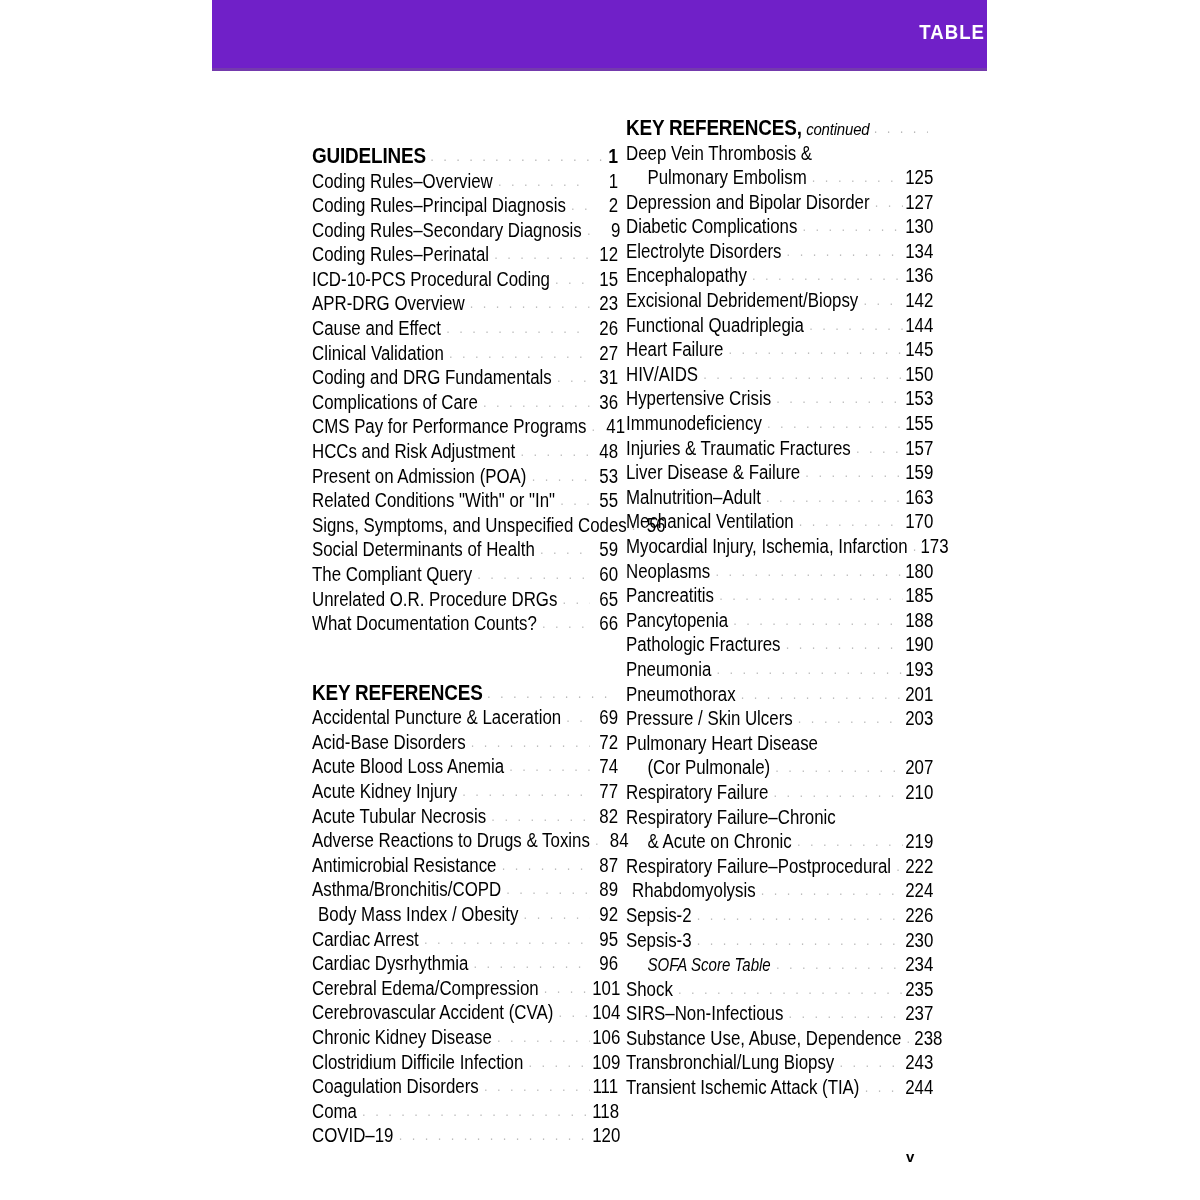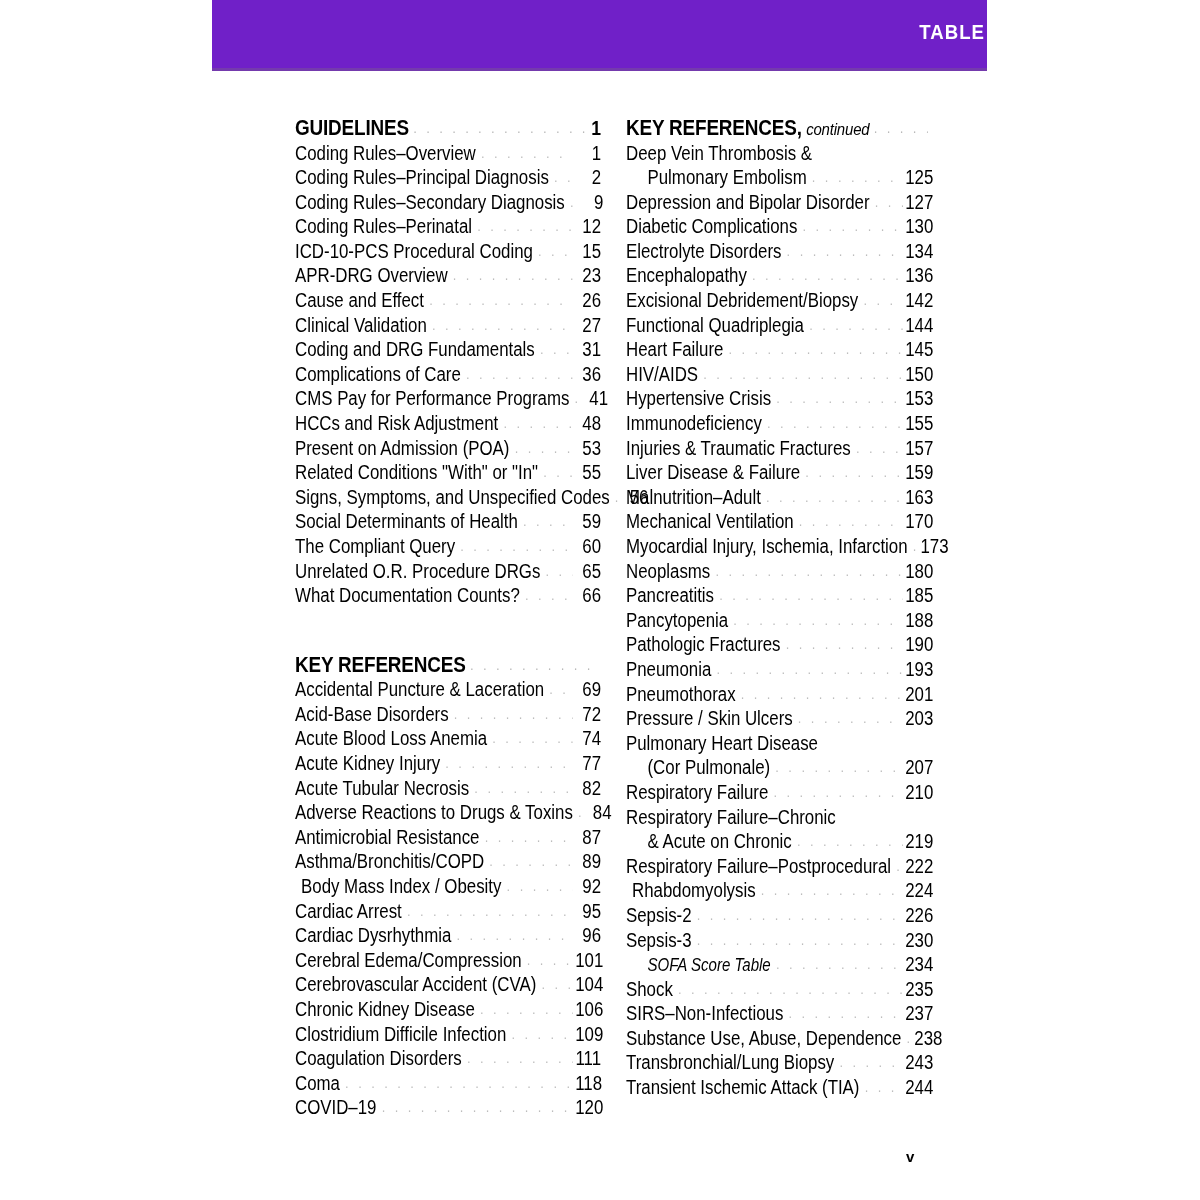--- a/index.html
+++ b/index.html
@@ -52,21 +52,21 @@
   #content {
     position: absolute;
     left: 0;
     top: 118px;
     width: 1200px;
   }
   .column {
     position: absolute;
     top: 0;
   }
-  #col-left  { left: 295px; width: 306px; }
+  #col-left  { left: 312px; width: 306px; margin-top: 28px; }
   #col-right { left: 626px; width: 305px; }
 
   
   .section-head {
     display: flex;
     align-items: baseline;
     font-weight: bold;
     font-size: 21.5px;
     color: #000;
     letter-spacing: -0.2px;

